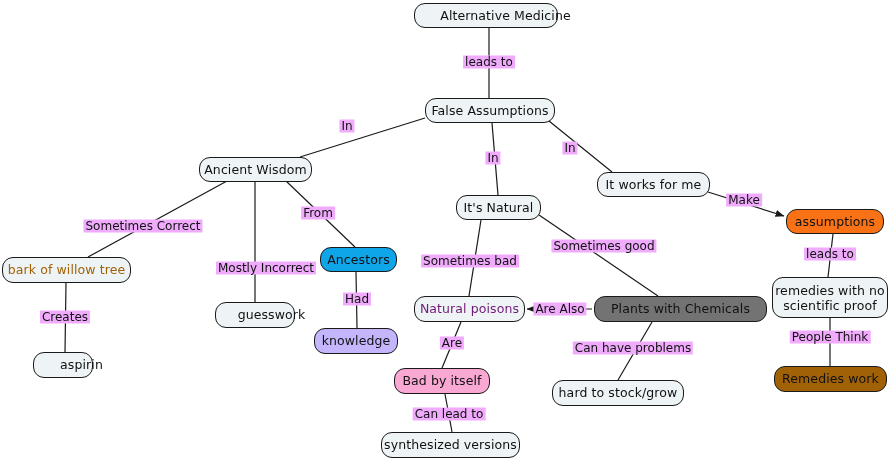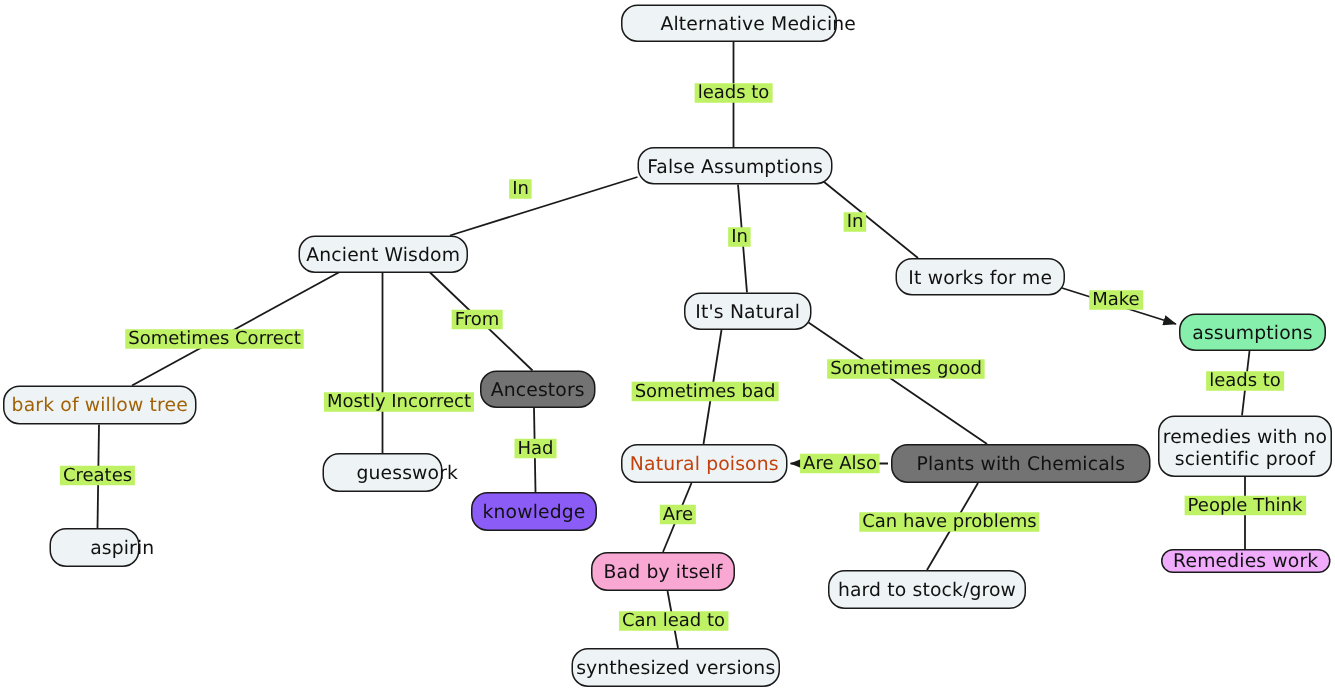--- a/index.html
+++ b/index.html
@@ -43,21 +43,21 @@
   .node.multiline {
     white-space: normal;
     line-height: 15px;
   }
   .edge-label {
     position: absolute;
     color: #111111;
     font-size: 12px;
     line-height: 13px;
     white-space: nowrap;
-    background: #bef264;
+    background: #f0abfc;
     padding: 0 2px;
     transform: translate(-50%, -50%);
     z-index: 3;
   }
 </style>
 </head>
 <body>
 
 <div id="canvas">
   <svg id="edge-layer" viewBox="0 0 890 460" width="890" height="460">
@@ -86,31 +86,31 @@
         <line x1="833" y1="234" x2="828" y2="277" stroke="#1a1a1a" stroke-width="1.2"></line>
         <line x1="830" y1="318" x2="830" y2="366" stroke="#1a1a1a" stroke-width="1.2"></line>
       </g>
   </svg>
   <div id="node-layer">
       <div class="node" style="left: 414px; top: 3px; width: 144px; height: 25px; background: rgb(238, 243, 245); border-color: rgb(26, 26, 26); color: rgb(17, 17, 17); padding-left: 39px;">Alternative Medicine</div>
       <div class="node" style="left: 425px; top: 98px; width: 130px; height: 25px; background: rgb(238, 243, 245); border-color: rgb(26, 26, 26); color: rgb(17, 17, 17);">False Assumptions</div>
       <div class="node" style="left: 199px; top: 157px; width: 113px; height: 25px; background: rgb(238, 243, 245); border-color: rgb(26, 26, 26); color: rgb(17, 17, 17);">Ancient Wisdom</div>
       <div class="node" style="left: 456px; top: 195px; width: 85px; height: 25px; background: rgb(238, 243, 245); border-color: rgb(26, 26, 26); color: rgb(17, 17, 17);">It's Natural</div>
       <div class="node" style="left: 597px; top: 172px; width: 113px; height: 25px; background: rgb(238, 243, 245); border-color: rgb(26, 26, 26); color: rgb(17, 17, 17);">It works for me</div>
-      <div class="node" style="left: 786px; top: 209px; width: 98px; height: 25px; background: #86efac; border-color: rgb(26, 26, 26); color: rgb(17, 17, 17);">assumptions</div>
+      <div class="node" style="left: 786px; top: 209px; width: 98px; height: 25px; background: #f97316; border-color: rgb(26, 26, 26); color: rgb(17, 17, 17);">assumptions</div>
       <div class="node" style="left: 2px; top: 257px; width: 129px; height: 26px; background: rgb(238, 243, 245); border-color: rgb(26, 26, 26); color: #a16207; text-align: right;">bark of willow tree</div>
-      <div class="node" style="left: 320px; top: 247px; width: 77px; height: 25px; background: #737373; border-color: rgb(26, 26, 26); color: rgb(17, 17, 17);">Ancestors</div>
+      <div class="node" style="left: 320px; top: 247px; width: 77px; height: 25px; background: #0ea5e9; border-color: rgb(26, 26, 26); color: rgb(17, 17, 17);">Ancestors</div>
       <div class="node multiline" style="left: 772px; top: 277px; width: 116px; height: 41px; background: rgb(238, 243, 245); border-color: rgb(26, 26, 26); color: rgb(17, 17, 17);">remedies with no scientific proof</div>
       <div class="node" style="left: 215px; top: 302px; width: 80px; height: 26px; background: rgb(238, 243, 245); border-color: rgb(26, 26, 26); color: rgb(17, 17, 17); padding-left: 33px;">guesswork</div>
-      <div class="node" style="left: 414px; top: 296px; width: 111px; height: 26px; background: rgb(238, 243, 245); border-color: rgb(26, 26, 26); color: #c2410c;">Natural poisons</div>
+      <div class="node" style="left: 414px; top: 296px; width: 111px; height: 26px; background: rgb(238, 243, 245); border-color: rgb(26, 26, 26); color: #701a75;">Natural poisons</div>
       <div class="node" style="left: 594px; top: 296px; width: 173px; height: 26px; background: #737373; border-color: rgb(26, 26, 26); color: rgb(17, 17, 17);">Plants with Chemicals</div>
       <div class="node" style="left: 33px; top: 352px; width: 60px; height: 26px; background: rgb(238, 243, 245); border-color: rgb(26, 26, 26); color: rgb(17, 17, 17); padding-left: 37px;">aspirin</div>
-      <div class="node" style="left: 314px; top: 328px; width: 84px; height: 26px; background: #8b5cf6; border-color: rgb(26, 26, 26); color: rgb(17, 17, 17);">knowledge</div>
+      <div class="node" style="left: 314px; top: 328px; width: 84px; height: 26px; background: #c4b5fd; border-color: rgb(26, 26, 26); color: rgb(17, 17, 17);">knowledge</div>
       <div class="node" style="left: 394px; top: 368px; width: 96px; height: 26px; background: #f9a8d4; border-color: rgb(26, 26, 26); color: rgb(17, 17, 17);">Bad by itself</div>
-      <div class="node" style="left: 774px; top: 366px; width: 113px; height: 16px; background: #f0abfc; border-color: rgb(26, 26, 26); color: rgb(17, 17, 17);">Remedies work</div>
+      <div class="node" style="left: 774px; top: 366px; width: 113px; height: 26px; background: #a16207; border-color: rgb(26, 26, 26); color: rgb(17, 17, 17);">Remedies work</div>
       <div class="node" style="left: 552px; top: 380px; width: 132px; height: 26px; background: rgb(238, 243, 245); border-color: rgb(26, 26, 26); color: rgb(17, 17, 17);">hard to stock/grow</div>
       <div class="node" style="left: 381px; top: 432px; width: 139px; height: 26px; background: rgb(238, 243, 245); border-color: rgb(26, 26, 26); color: rgb(17, 17, 17);">synthesized versions</div>
     </div>
   <div id="label-layer">
       <div class="edge-label" style="left: 489px; top: 62px; color: rgb(17, 17, 17);">leads to</div>
       <div class="edge-label" style="left: 347px; top: 126px; color: rgb(17, 17, 17);">In</div>
       <div class="edge-label" style="left: 493px; top: 158px; color: rgb(17, 17, 17);">In</div>
       <div class="edge-label" style="left: 570px; top: 148px; color: rgb(17, 17, 17);">In</div>
       <div class="edge-label" style="left: 744px; top: 200px; color: rgb(17, 17, 17);">Make</div>
       <div class="edge-label" style="left: 143px; top: 226px; color: rgb(17, 17, 17);">Sometimes Correct</div>

